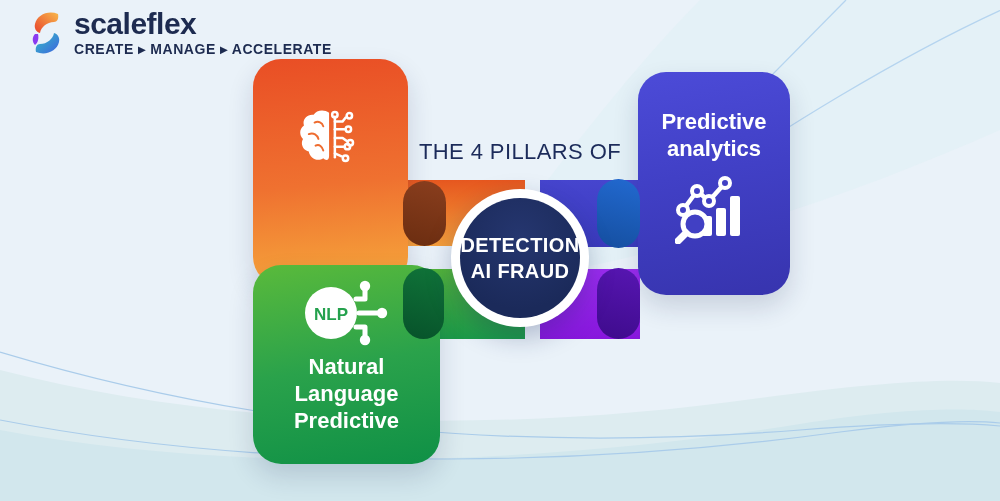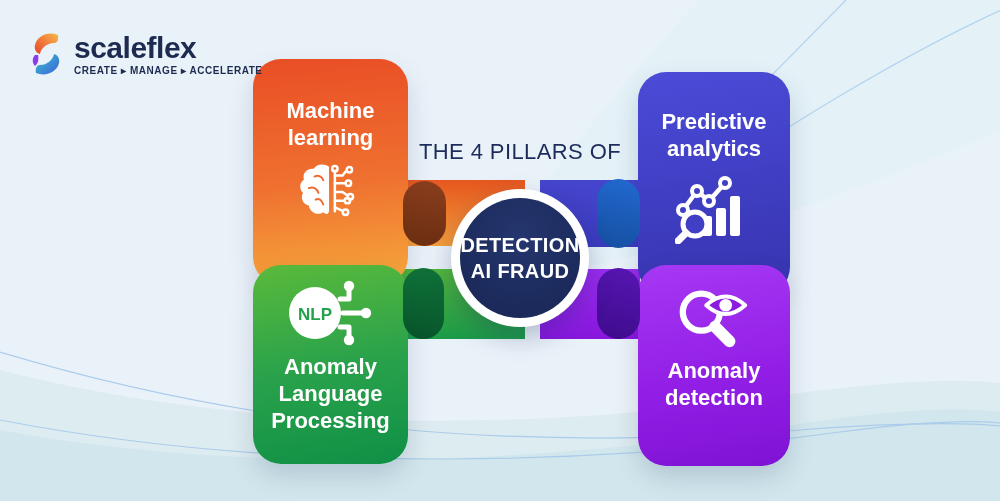--- a/index.html
+++ b/index.html
@@ -4,24 +4,24 @@
 <style>
   html,body { margin:0; padding:0; background:#EAF2F9; }
   .stage {
     position:relative; width:1000px; height:501px; overflow:hidden;
     background:#EAF2F9;
     font-family:"Liberation Sans", sans-serif;
   }
   .bg-art { position:absolute; left:0; top:0; z-index:0; }
 
   
-  .logo { position:absolute; left:29px; top:31px; display:flex; align-items:center; gap:9px; z-index:6; }
+  .logo { position:absolute; left:29px; top:9px; display:flex; align-items:center; gap:9px; z-index:6; }
   .logo-text { display:flex; flex-direction:column; }
   .brand-name { font-size:30px; font-weight:bold; color:#1D2B50; letter-spacing:-0.5px; line-height:30px; }
-  .brand-tagline { font-size:10px; font-weight:bold; color:#1D2B50; letter-spacing:0.55px; margin-top:2px; }
+  .brand-tagline { font-size:14px; font-weight:bold; color:#1D2B50; letter-spacing:0.55px; margin-top:2px; }
 
   
   .title {
     position:absolute; left:520px; top:139px; transform:translateX(-50%);
     white-space:nowrap; font-size:22px; font-weight:normal; color:#1C2B5A;
     letter-spacing:0.4px; z-index:5;
   }
 
   
   .bar { position:absolute; z-index:1; }
@@ -37,21 +37,21 @@
   .cap-ad  { left:597px; top:268px; width:43px; height:71px; background:linear-gradient(195deg,#5716B2,#3E0B8C); }
 
   
   .card {
     position:absolute; border-radius:28px; color:#fff; text-align:center; z-index:2;
     display:flex; flex-direction:column; align-items:center;
     box-shadow:0 12px 26px rgba(25,35,80,0.16);
   }
   .card-ml  { left:253px; top:59px;  width:155px; height:188px; padding-top:38px; background:linear-gradient(175deg,#E94E25 0%,#EF7130 55%,#F6A93C 100%); }
   .card-pa  { left:638px; top:72px;  width:152px; height:187px; padding-top:36px; background:linear-gradient(170deg,#4C4BD8 0%,#4140C6 45%,#3734AE 100%); }
-  .card-nlp { left:253px; top:265px; width:155px; height:187px; padding-top:12px; background:linear-gradient(170deg,#5ABA3B 0%,#2AA24B 50%,#0F9046 100%); }
+  .card-nlp { left:253px; top:265px; width:187px; height:187px; padding-top:12px; background:linear-gradient(170deg,#5ABA3B 0%,#2AA24B 50%,#0F9046 100%); }
   .card-ad  { left:638px; top:265px; width:152px; height:187px; padding-top:14px; background:linear-gradient(170deg,#A638F4 0%,#931FE6 55%,#7E12D4 100%); }
   .card-label { font-size:22px; font-weight:bold; line-height:27px; width:132px; }
   .card-ml .card-label  { width:122px; }
   .card-pa .card-label  { width:122px; }
   .card-ad .card-label  { width:122px; margin-top:6px; }
   .card-nlp .card-label { margin-top:4px; }
   .card-icon { display:block; }
   .card-ml .card-icon { margin-top:12px; }
   .card-pa .card-icon { margin-top:12px; }
 
@@ -108,21 +108,20 @@
   </div>
 
   <div class="title">THE 4 PILLARS OF</div>
 
   <div class="bar bar-ml"></div>
   <div class="bar bar-pa"></div>
   <div class="bar bar-nlp"></div>
   <div class="bar bar-ad"></div>
 
   <div class="card card-ml">
-    <div class="card-label">Machine learning</div>
     <svg class="card-icon" width="62" height="56" viewBox="0 0 64 58">
       <path d="M30 4 C25 0 17 1 14 6 C7 5 2 11 4 17 C-1 20 -1 28 3 31 C0 36 3 43 9 44 C10 51 18 55 24 51 C27 54 30 53 30 49 Z" fill="#ffffff"></path>
       <g stroke="#EE6C2F" stroke-width="2" fill="none" stroke-linecap="round">
         <path d="M15 14 C19 12 23 14 24 18"></path>
         <path d="M9 26 C14 24 18 27 19 31"></path>
         <path d="M16 38 C20 36 23 39 24 43"></path>
       </g>
       <g stroke="#ffffff" stroke-width="2.6" fill="none" stroke-linecap="round" stroke-linejoin="round">
         <path d="M36 8 L36 50"></path>
         <path d="M36 13 L44 13 L47 9"></path>
@@ -164,32 +163,23 @@
       <text x="28" y="43" text-anchor="middle" font-size="17" font-weight="bold" fill="#24A14D" font-family="Liberation Sans, sans-serif">NLP</text>
       <g stroke="#ffffff" stroke-width="5" fill="none" stroke-linecap="round" stroke-linejoin="round">
         <path d="M53 22 L62 22 L62 13"></path>
         <path d="M56 36 L74 36"></path>
         <path d="M53 50 L62 50 L62 59"></path>
       </g>
       <circle cx="62" cy="9" r="5.2" fill="#ffffff"></circle>
       <circle cx="79" cy="36" r="5.2" fill="#ffffff"></circle>
       <circle cx="62" cy="63" r="5.2" fill="#ffffff"></circle>
     </svg>
-    <div class="card-label">Anomaly Language Processing</div>
+    <div class="card-label">Natural Language Predictive</div>
   </div>
 
-  <div class="card card-ad">
-    <svg class="card-icon" width="78" height="72" viewBox="0 0 80 72">
-      <circle cx="27" cy="33" r="19" stroke="#ffffff" stroke-width="6.5" fill="none"></circle>
-      <line x1="41" y1="48" x2="56" y2="63" stroke="#ffffff" stroke-width="12" stroke-linecap="round"></line>
-      <path d="M32 26 Q52 8 72 26 Q52 44 32 26 Z" fill="#8C1BDF" stroke="#ffffff" stroke-width="4" stroke-linejoin="round"></path>
-      <circle cx="52" cy="26" r="6.5" fill="#ffffff"></circle>
-    </svg>
-    <div class="card-label">Anomaly detection</div>
-  </div>
 
   <div class="cap cap-ml"></div>
   <div class="cap cap-pa"></div>
   <div class="cap cap-nlp"></div>
   <div class="cap cap-ad"></div>
 
   <div class="circle-outer">
     <div class="circle-inner">
       <span>DETECTION</span>
       <span>AI FRAUD</span>

